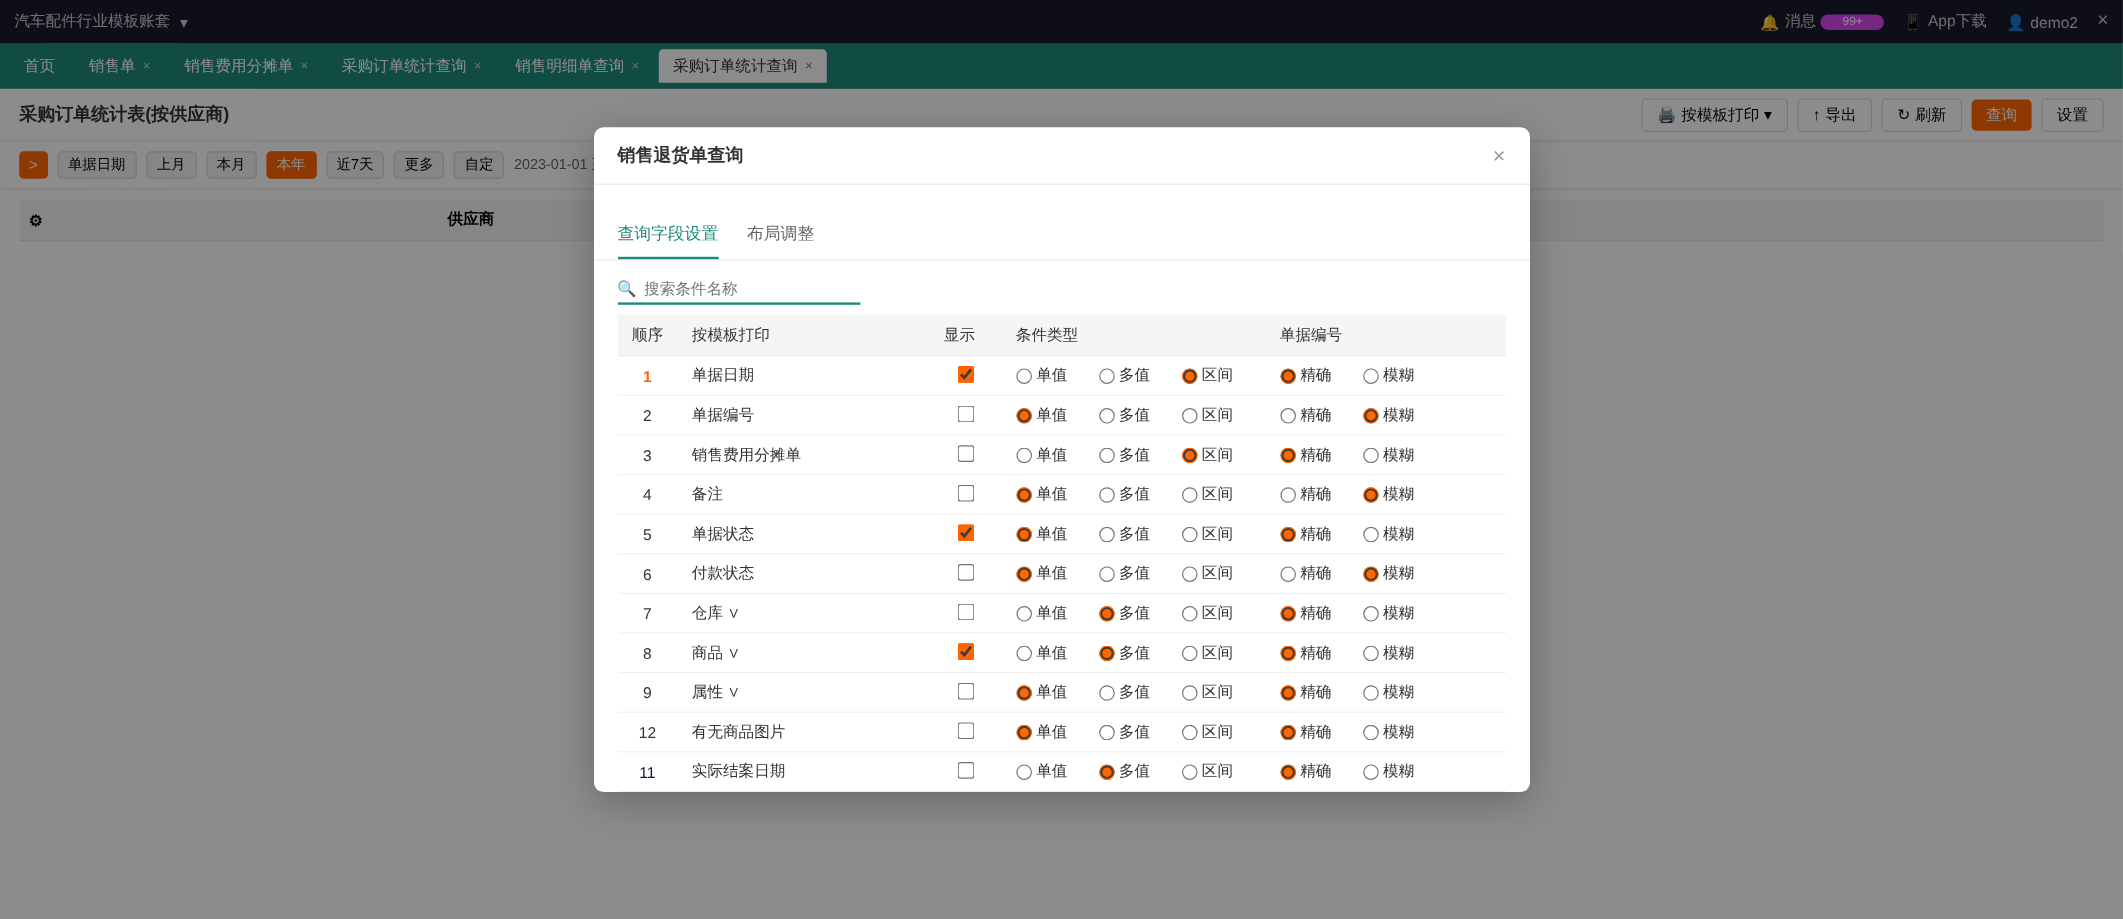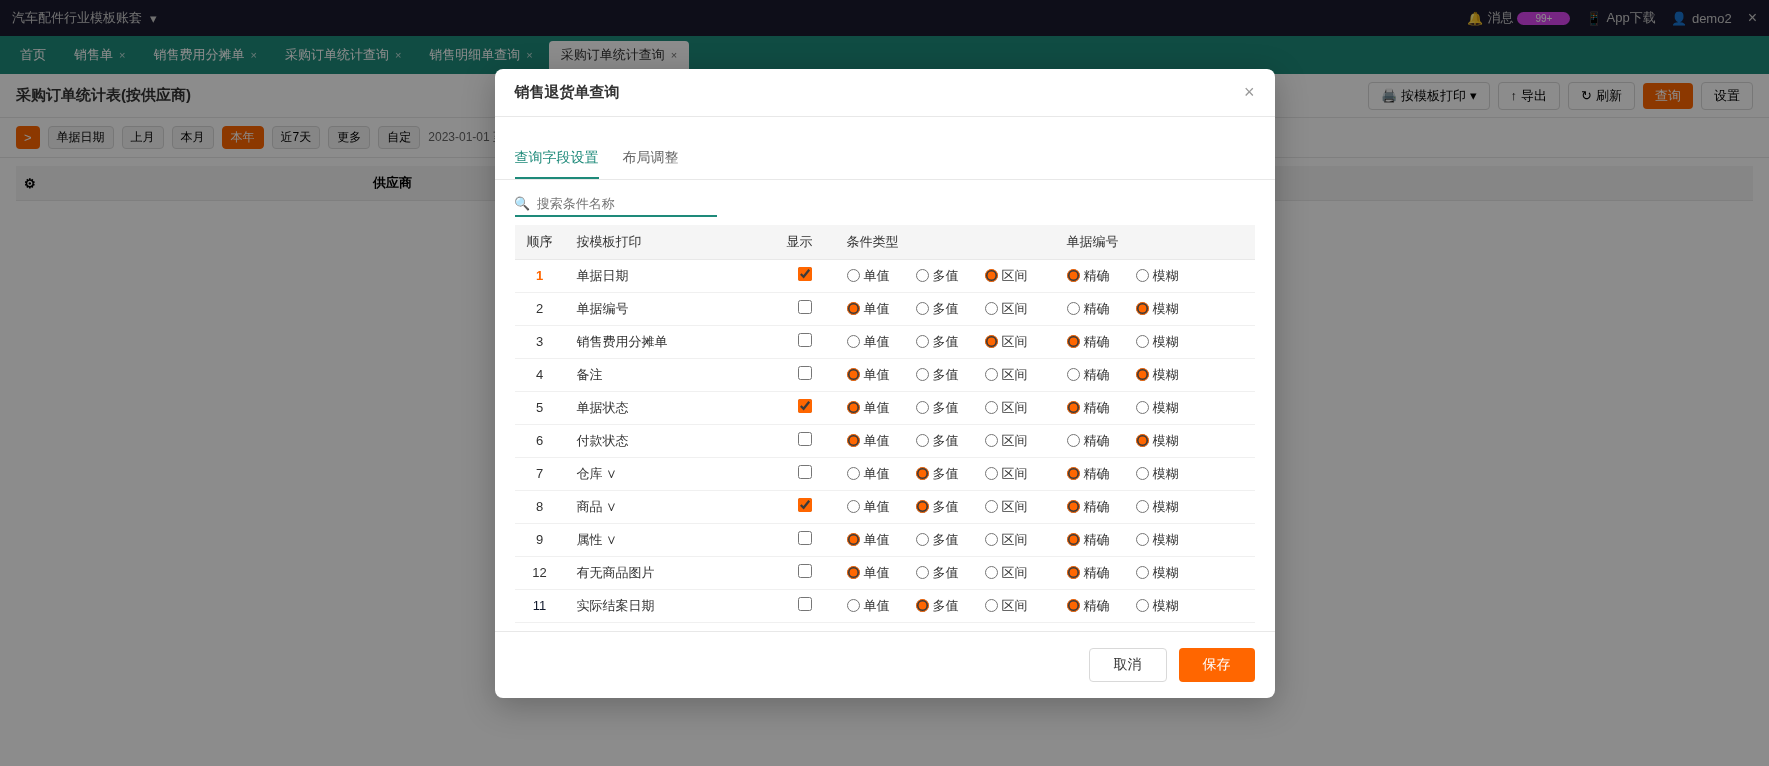--- a/index.html
+++ b/index.html
@@ -715,18 +715,14 @@
                     <input type="radio" name="match_10" style="">
                     <span>模糊</span>
                   </label>
                 </div>
               </td>
             </tr>
           </tbody>
       </table>
     </div>
 
-    <div class="dialog-footer">
-      <button class="btn-cancel">取消</button>
-      <button class="btn-save">保存</button>
-    </div>
   </div>
 </div>
 
 </body></html>

